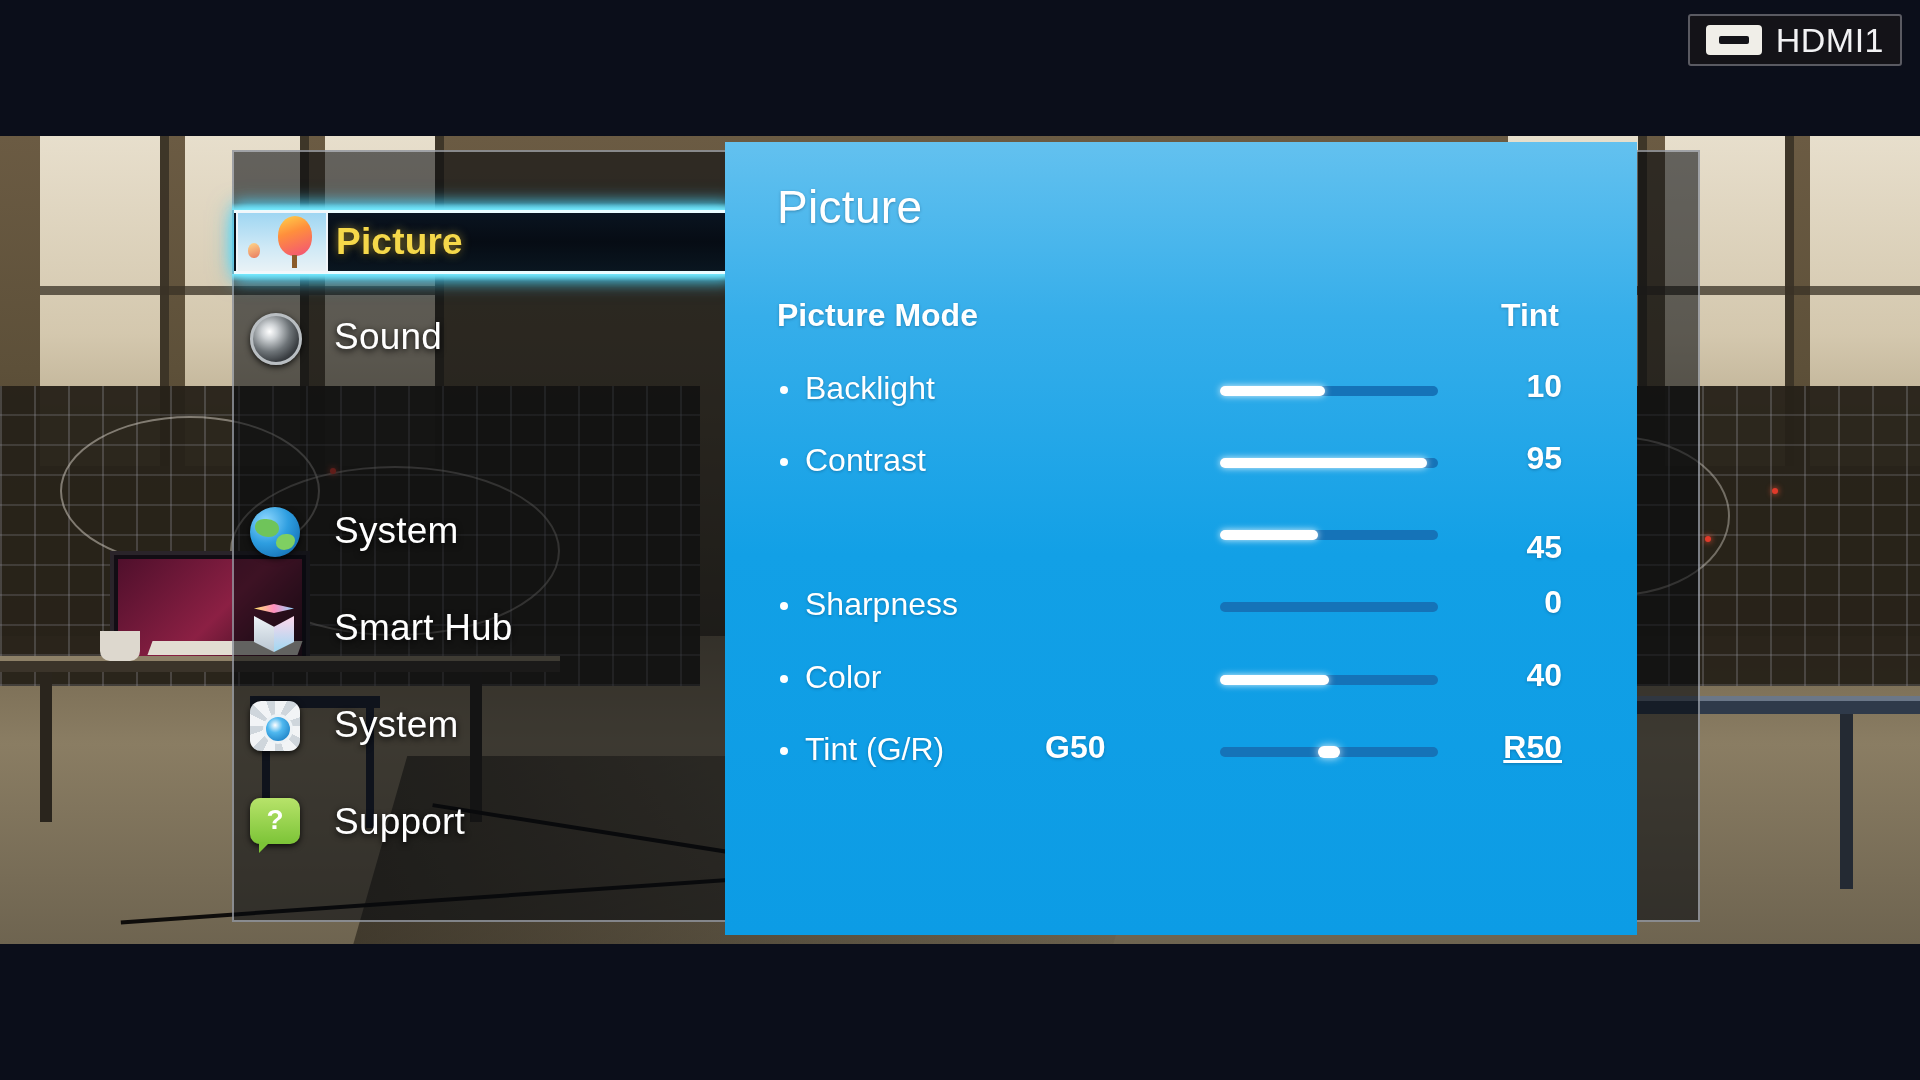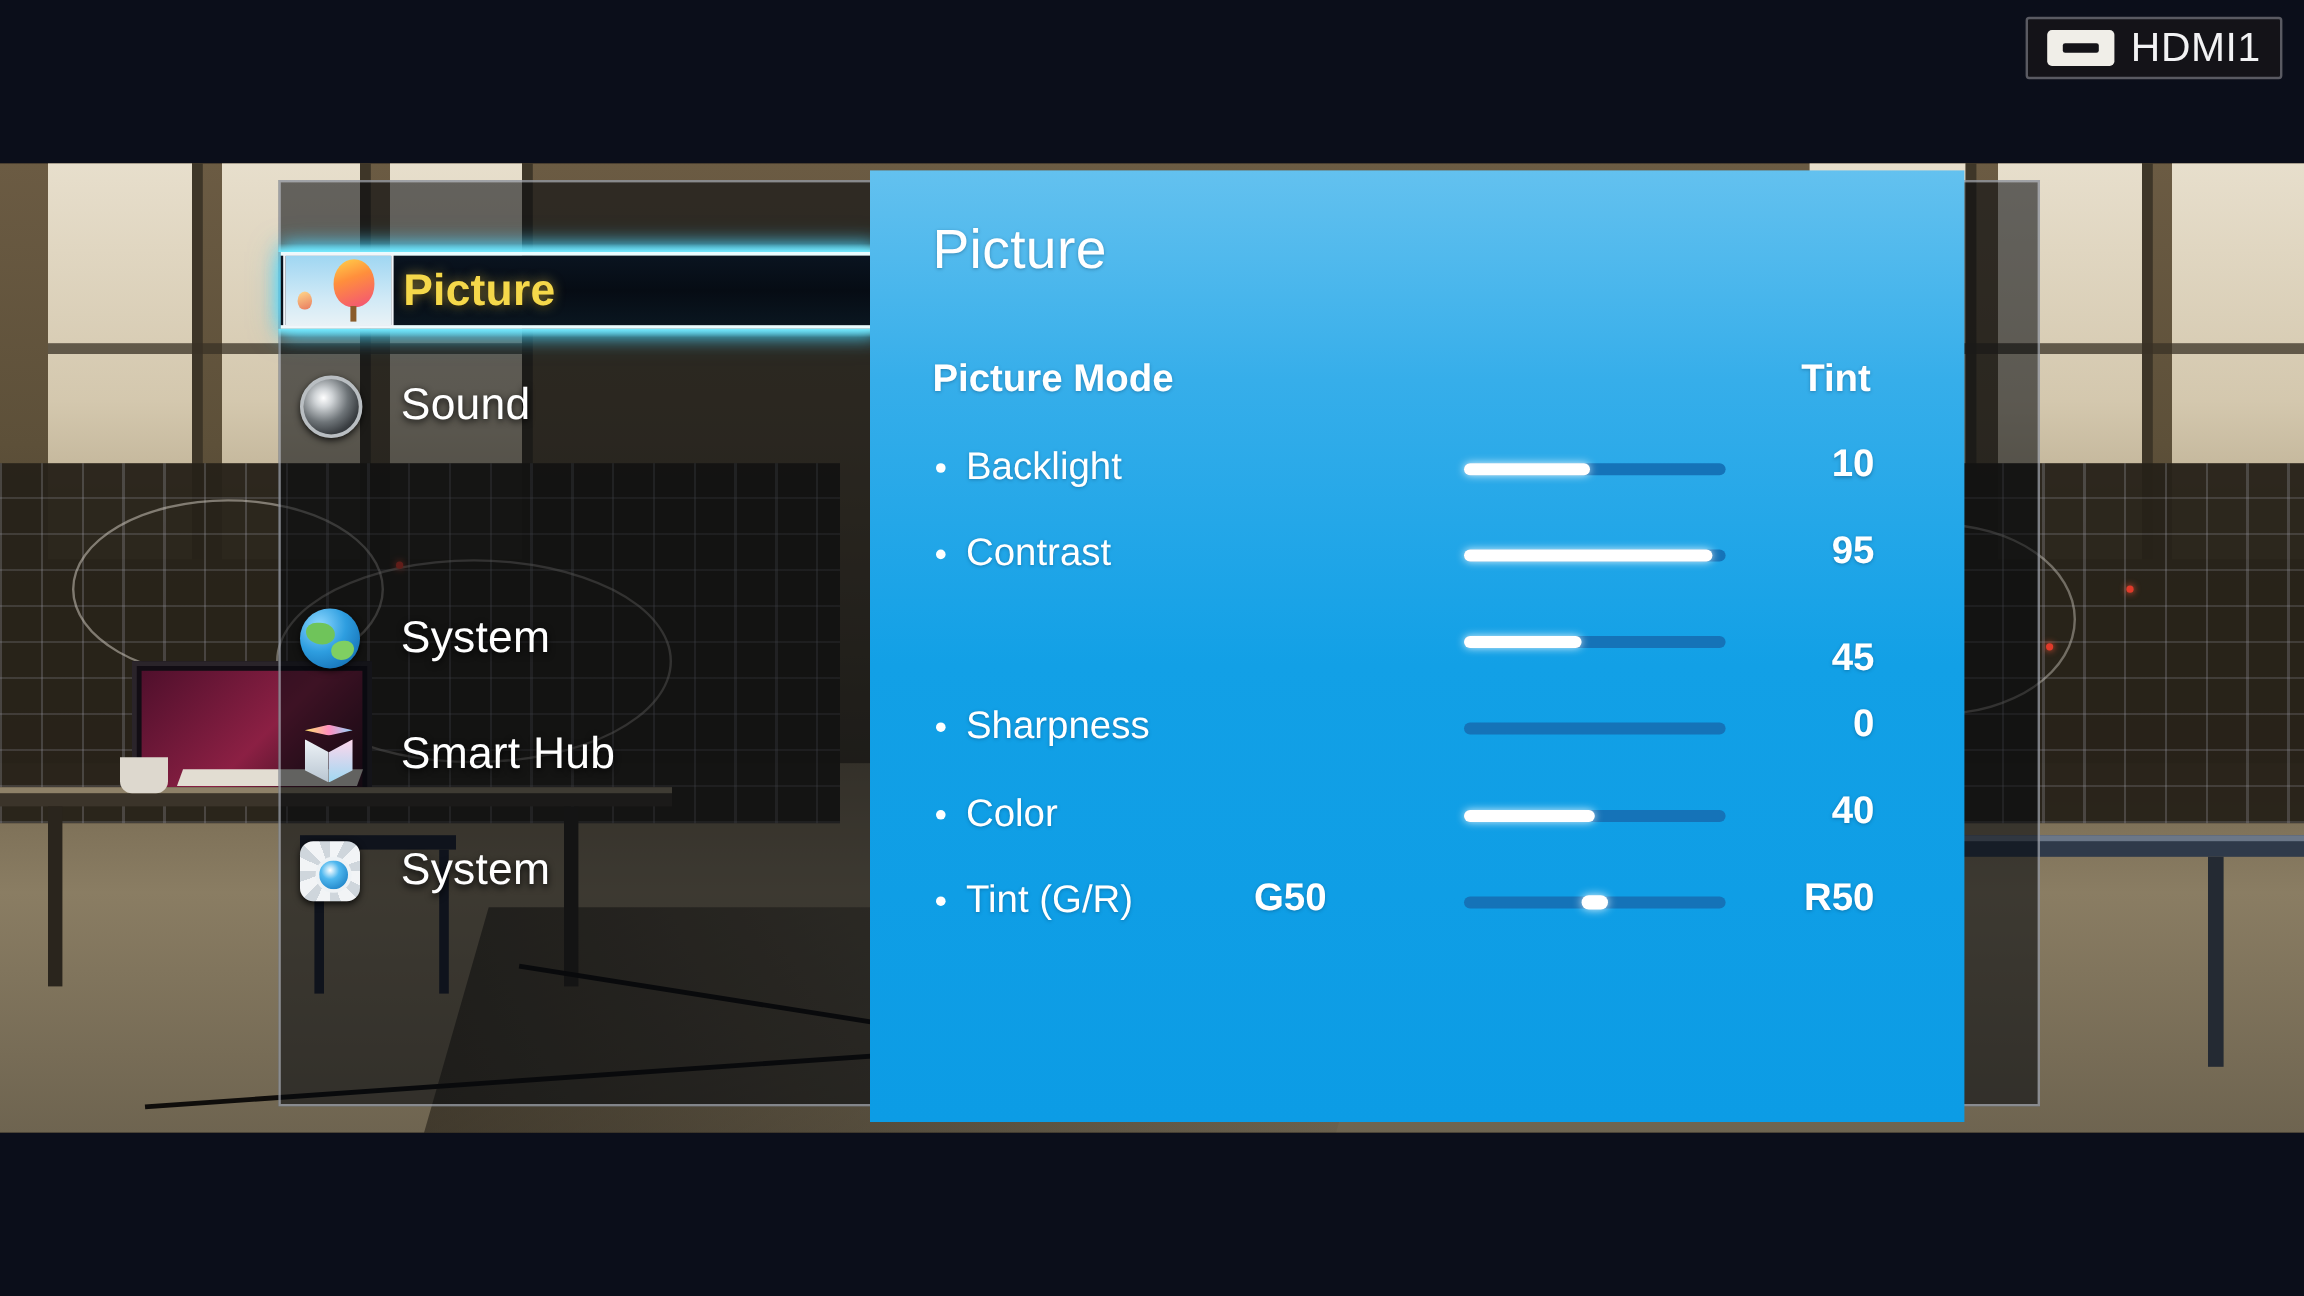--- a/index.html
+++ b/index.html
@@ -301,20 +301,26 @@
       <div class="side-label">Smart Hub</div>
     </div>
 
     <div class="side-item" style="top:534px">
       <div class="side-ico">
         <div class="ico-gear"></div>
       </div>
       <div class="side-label">System</div>
     </div>
 
+    <div class="side-item" style="top:631px">
+      <div class="side-ico">
+        <div class="ico-help"></div>
+      </div>
+      <div class="side-label">Support</div>
+    </div>
   </div>
 
   <div id="panel">
     <div id="panel-title">Picture</div>
 
     <div class="prow" style="top:155px">
       <div class="prow-label mode-label">Picture Mode</div>
       <div class="mode-value">Tint</div>
     </div>
 
@@ -356,21 +362,21 @@
       <div class="slider" style="top: 602px;"></div>
       <div class="prow-value" style="top: 584px;">0</div>
       <div class="slider" style="top: 675px;">
         <div class="slider-fill" style="width: 50%;"></div>
       </div>
       <div class="prow-value" style="top: 657px;">40</div>
       <div class="tint-left" style="position: absolute; top: 729px;">G50</div>
       <div class="slider" style="top: 747px;">
         <div class="slider-thumb" style="left: calc(50% - 11px);"></div>
       </div>
-      <div class="prow-value" style="top: 729px;">R50</div>
+      <div class="prow-value" style="top: 729px; text-decoration: underline;">R50</div>
     </div>
 
   <div id="hdmi-badge">
     <div id="hdmi-port"></div>
     <div id="hdmi-label">HDMI1</div>
   </div>
 
 </div>
 
 </body></html>

